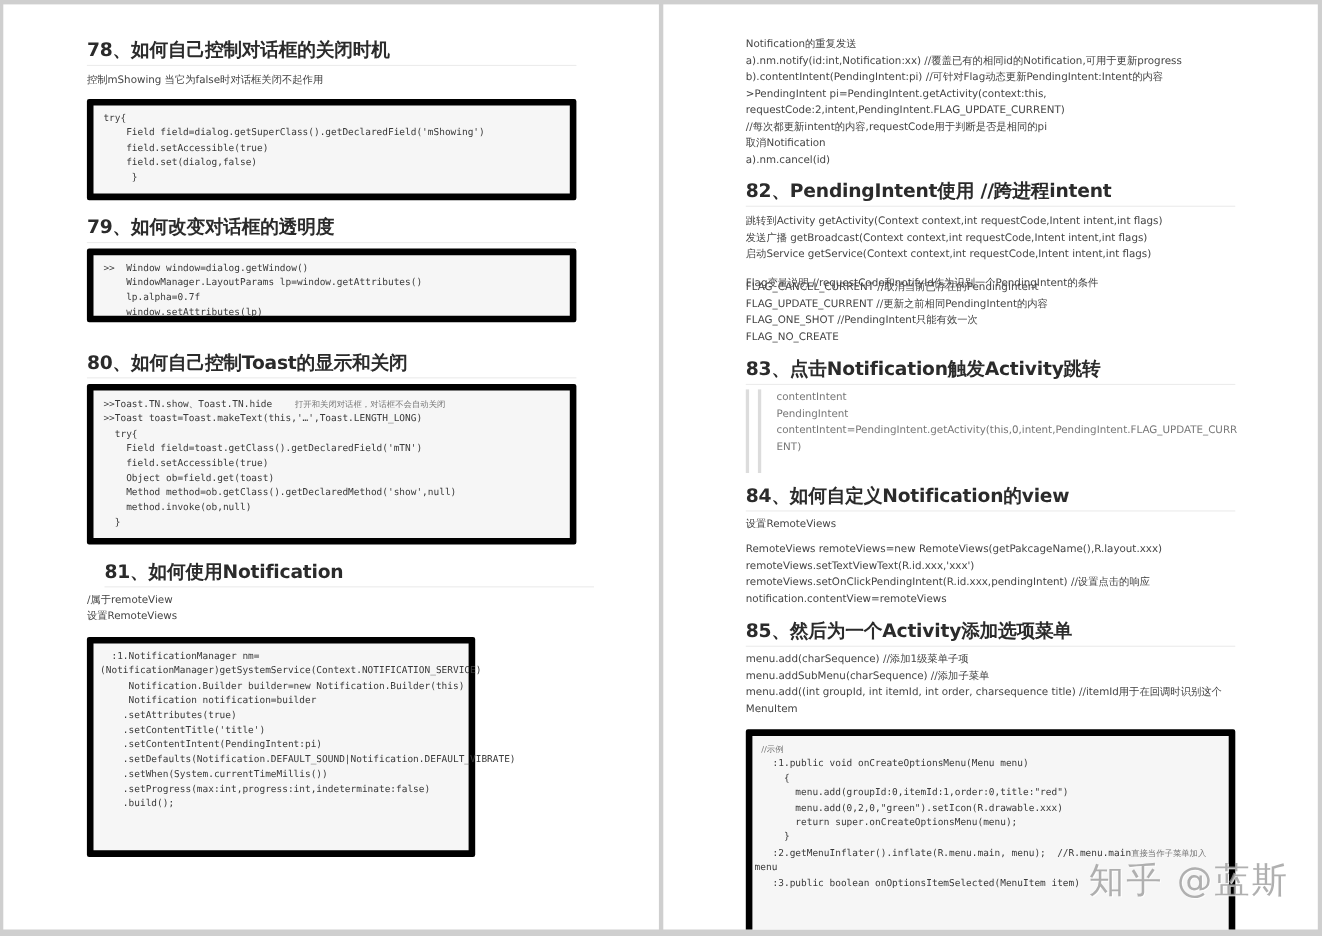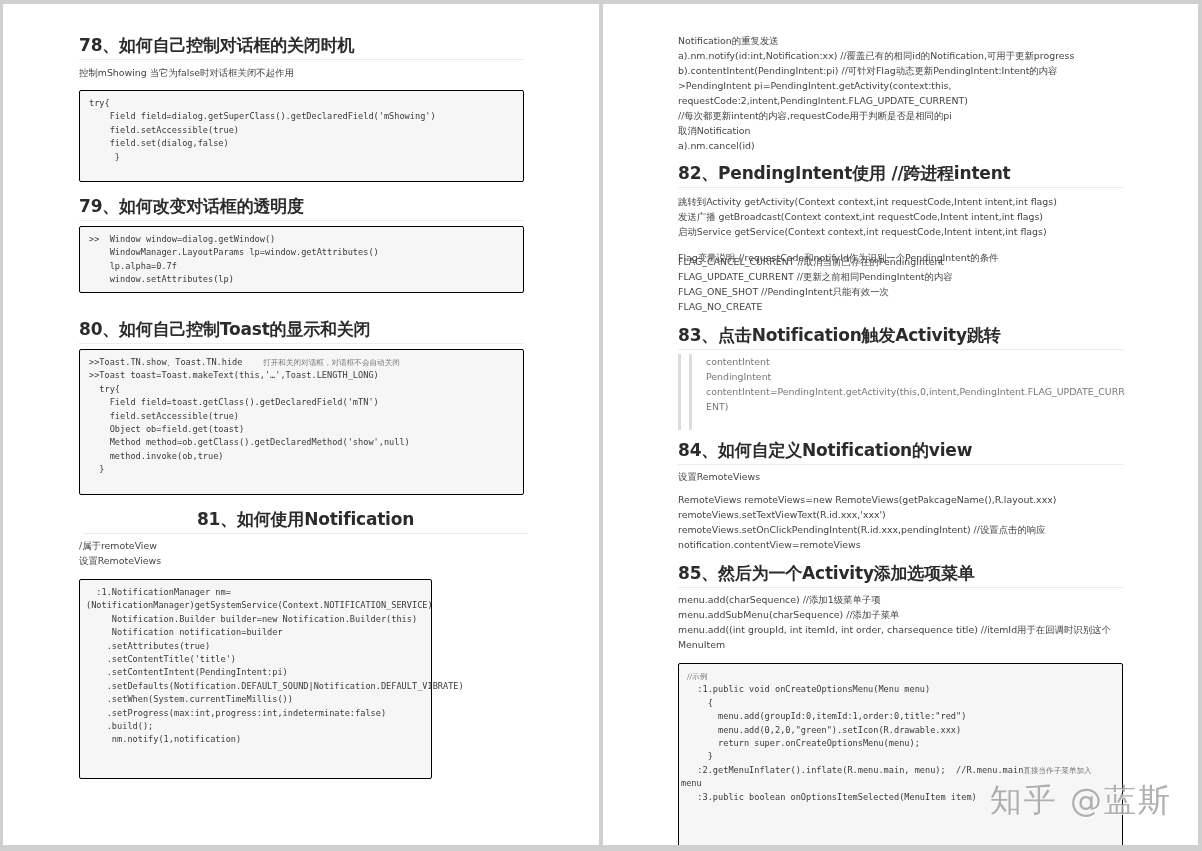--- a/index.html
+++ b/index.html
@@ -5,21 +5,21 @@
   html, body { margin:0; padding:0; }
   body { width:1202px; height:851px; background:#cfcfcf; position:relative; overflow:hidden;
          font-family:"DejaVu Sans", "Liberation Sans", sans-serif; color:#333; }
   .page { position:absolute; background:#fff; overflow:hidden; }
   #page-left { left:3px; top:4px; width:596px; height:841px; }
   #page-right { left:603px; top:4px; width:595px; height:841px; }
 
   .h2 { position:absolute; font-weight:bold; font-size:17px; color:#2b2b2b; letter-spacing:-0.2px;
         border-bottom:1px solid #ececec; padding-bottom:2px; white-space:nowrap; }
   .p { position:absolute; font-size:9.4px; line-height:15px; color:#444; white-space:pre; }
-  .code { position:absolute; background:#f6f6f6; border:1px solid #000000; border-radius:2px;
+  .code { position:absolute; background:#f6f6f6; border:6px solid #000000; border-radius:2px;
           font-family:"DejaVu Sans Mono","Liberation Mono", monospace; font-size:8.6px; line-height:13.4px;
           color:#3a3a3a; box-sizing:border-box; padding:6px 9px; }
   .code .ln { white-space:pre; display:block; }
   .quote { position:absolute; font-size:9.4px; line-height:15px; color:#777; }
   .quote .ln { display:block; white-space:pre; }
   .qbar { position:absolute; width:3px; background:#dcdcdc; }
   .cmt { font-family:"DejaVu Serif","Liberation Serif", serif; font-size:7.6px; color:#777; }
 
   .watermark { position:absolute; right:30px; bottom:28px; font-size:32px; color:rgba(150,150,150,0.75);
                font-family:"DejaVu Sans","Liberation Sans",sans-serif; letter-spacing:2px;
@@ -50,40 +50,39 @@
 
   <div class="h2" style="left:76px;top:314px;width:445px;">80、如何自己控制Toast的显示和关闭</div>
   <div class="code" style="left:76px;top:345px;width:445px;height:146px;">
     <span class="ln"><span>&gt;&gt;Toast.TN.show、Toast.TN.hide</span>    <span class="cmt">打开和关闭对话框，对话框不会自动关闭</span></span>
     <span class="ln">&gt;&gt;Toast toast=Toast.makeText(this,'…',Toast.LENGTH_LONG)</span>
     <span class="ln">  try{</span>
     <span class="ln">    Field field=toast.getClass().getDeclaredField('mTN')</span>
     <span class="ln">    field.setAccessible(true)</span>
     <span class="ln">    Object ob=field.get(toast)</span>
     <span class="ln">    Method method=ob.getClass().getDeclaredMethod('show',null)</span>
-    <span class="ln">    method.invoke(ob,true)</span>
+    <span class="ln">    method.invoke(ob,null)</span>
     <span class="ln">  }</span>
   </div>
 
-  <div class="h2" style="left:80px;top:504px;width:445px;text-align:center;">81、如何使用Notification</div>
+  <div class="h2" style="left:92px;top:504px;width:445px;">81、如何使用Notification</div>
   <div class="p" style="left:76px;top:534px;">/属于remoteView</div>
   <div class="p" style="left:76px;top:549px;">设置RemoteViews</div>
   <div class="code" style="left:76px;top:575px;width:353px;height:200px;padding-left:6px;">
     <span class="ln">  :1.NotificationManager nm=</span>
     <span class="ln">(NotificationManager)getSystemService(Context.NOTIFICATION_SERVICE)</span>
     <span class="ln">     Notification.Builder builder=new Notification.Builder(this)</span>
     <span class="ln">     Notification notification=builder</span>
     <span class="ln">    .setAttributes(true)</span>
     <span class="ln">    .setContentTitle('title')</span>
     <span class="ln">    .setContentIntent(PendingIntent:pi)</span>
     <span class="ln">    .setDefaults(Notification.DEFAULT_SOUND|Notification.DEFAULT_VIBRATE)</span>
     <span class="ln">    .setWhen(System.currentTimeMillis())</span>
     <span class="ln">    .setProgress(max:int,progress:int,indeterminate:false)</span>
     <span class="ln">    .build();</span>
-    <span class="ln">     nm.notify(1,notification)</span>
   </div>
 </div>
 
 <div class="page" id="page-right">
 
   <div class="p" style="left:75px;top:29px;">Notification的重复发送</div>
   <div class="p" style="left:75px;top:44px;">a).nm.notify(id:int,Notification:xx) //覆盖已有的相同id的Notification,可用于更新progress</div>
   <div class="p" style="left:75px;top:59px;">b).contentIntent(PendingIntent:pi) //可针对Flag动态更新PendingIntent:Intent的内容</div>
   <div class="p" style="left:75px;top:74px;">&gt;PendingIntent pi=PendingIntent.getActivity(context:this,</div>
   <div class="p" style="left:75px;top:89px;">requestCode:2,intent,PendingIntent.FLAG_UPDATE_CURRENT)</div>

